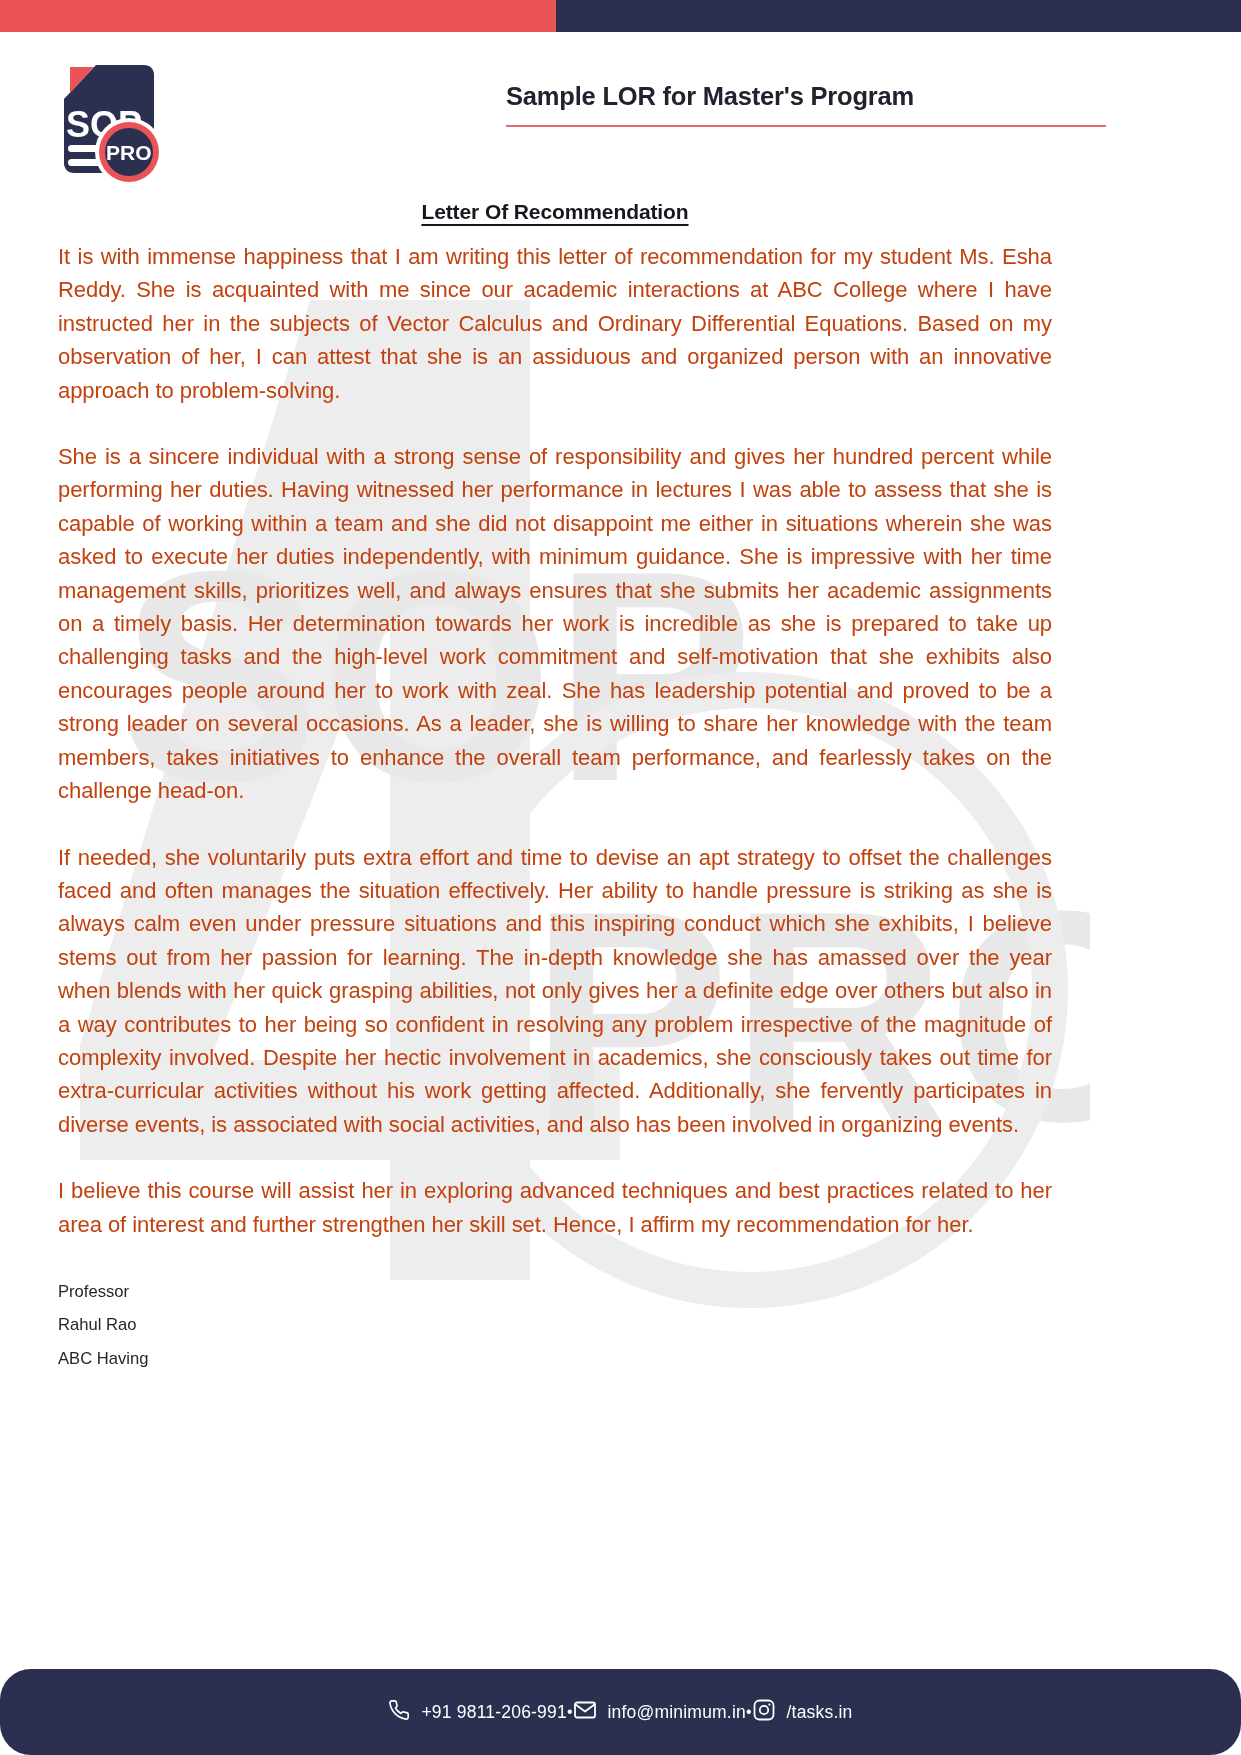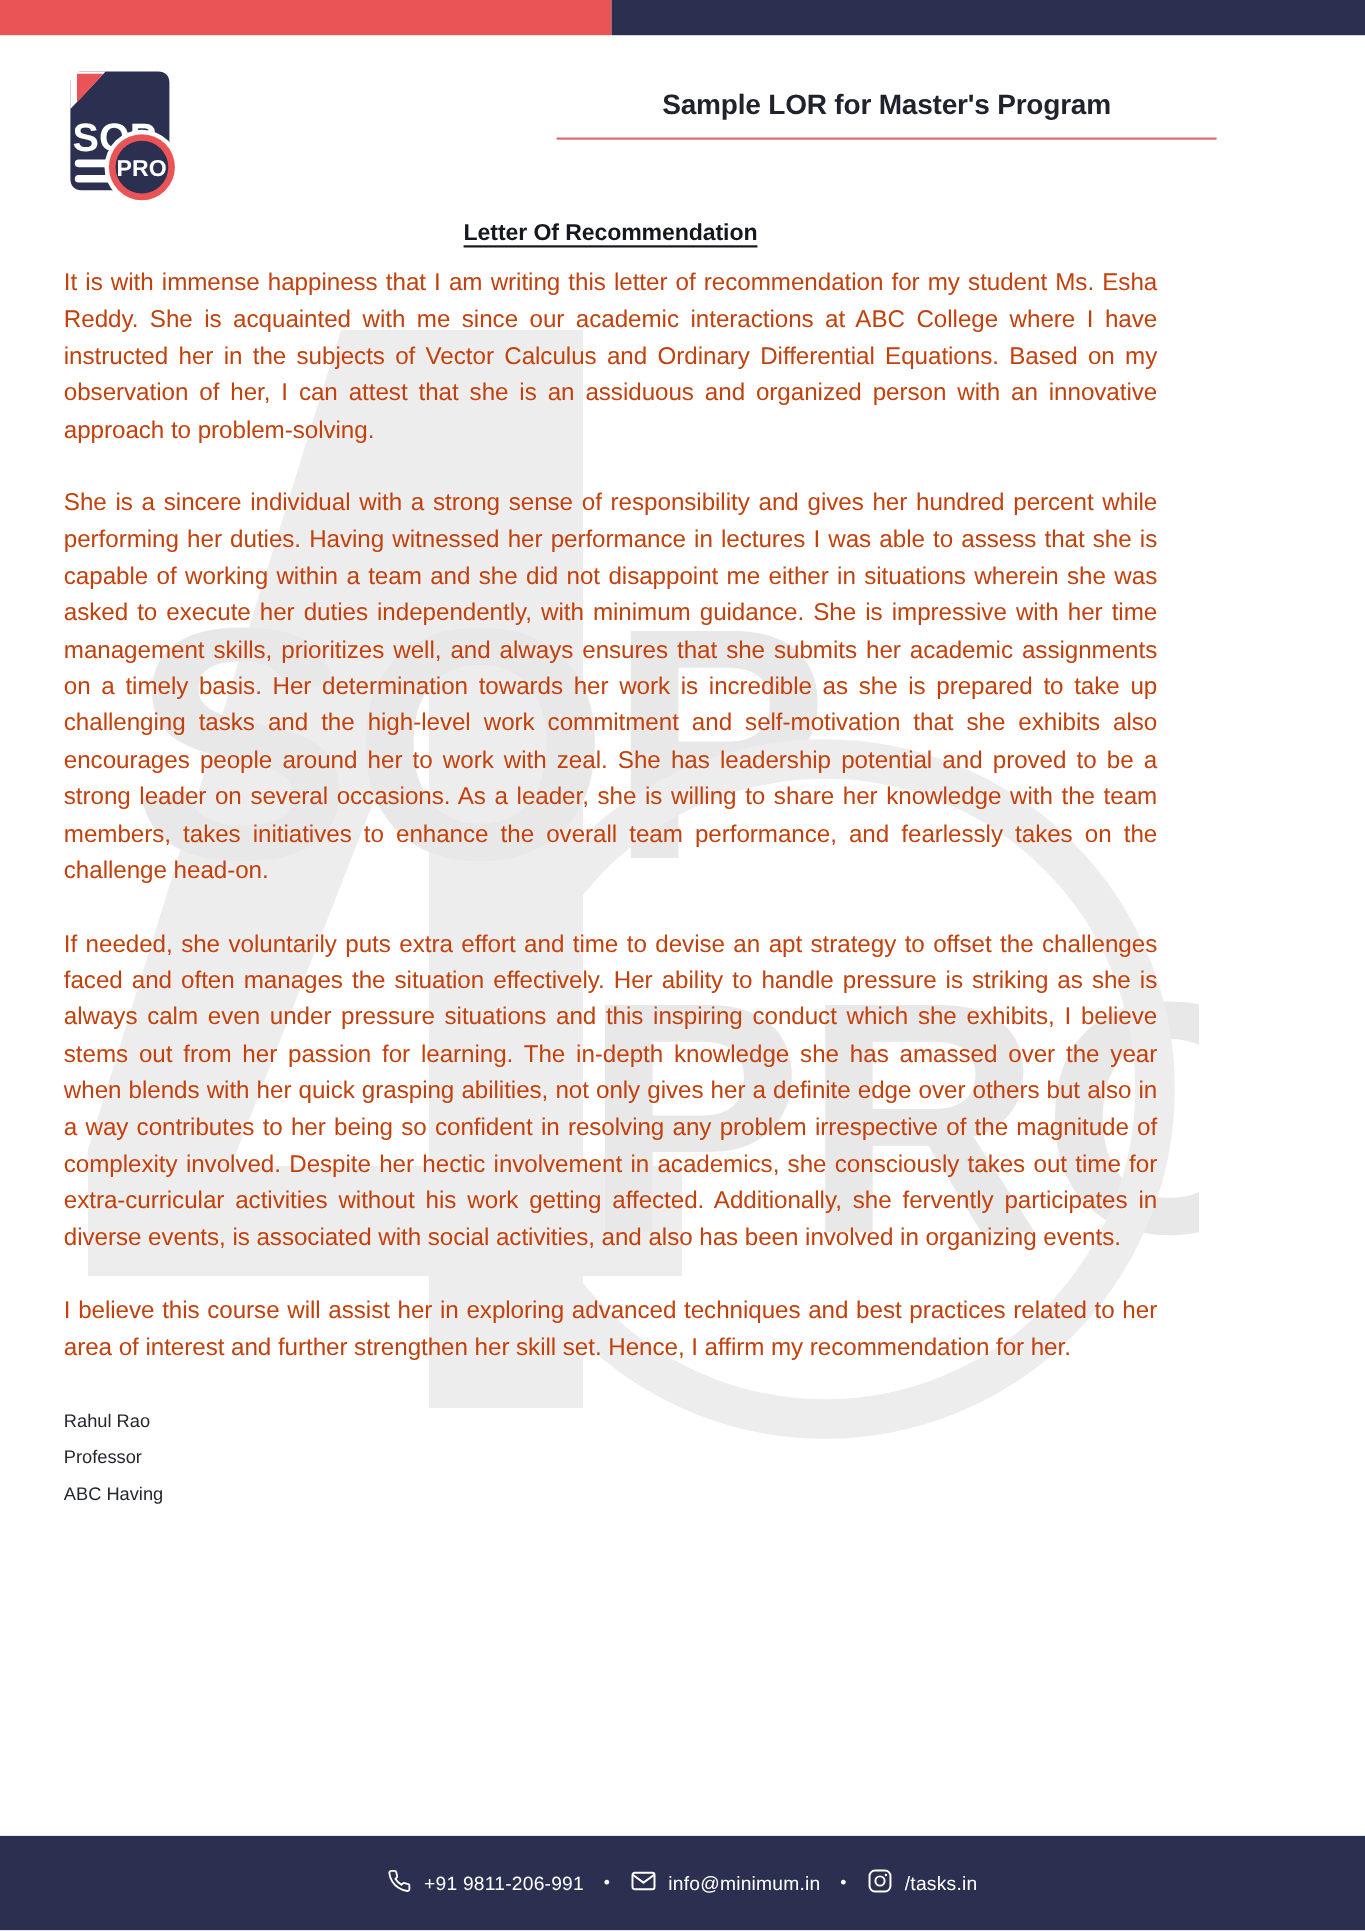--- a/index.html
+++ b/index.html
@@ -40,21 +40,21 @@
     position: absolute;
     left: 506px; top: 82px;
     width: 600px;
     z-index: 3;
   }
   .header-title {
     font-size: 25.5px;
     font-weight: bold;
     color: #20232e;
     letter-spacing: -0.2px;
-    text-align: center;
+    text-align: left;
     white-space: nowrap;
   }
   .header-rule {
     margin-top: 14px;
     width: 100%;
     height: 1.6px;
     background: #e2696c;
   }
 
   
@@ -94,22 +94,22 @@
 
   
   .footer {
     position: absolute;
     left: 0; bottom: 0;
     width: 1241px; height: 86px;
     background: #2b3050;
     display: flex;
     align-items: center;
     justify-content: center;
-    gap: 18px;
     z-index: 4;
+    border-radius: 31px;
   }
   .footer-item { display: flex; align-items: center; gap: 11px; }
   .footer-text {
     color: #ffffff;
     font-size: 17.5px;
     letter-spacing: 0.2px;
   }
   .footer-dot { color: #ffffff; font-size: 16px; line-height: 1; }
   .f-icon { display: block; }
 </style>
@@ -158,22 +158,22 @@
 
   <div class="doc">
     <div class="doc-title">Letter Of Recommendation</div>
 
     <p class="body-para">It is with immense happiness that I am writing this letter of recommendation for my student Ms. Esha Reddy. She is acquainted with me since our academic interactions at ABC College where I have instructed her in the subjects of Vector Calculus and Ordinary Differential Equations. Based on my observation of her, I can attest that she is an assiduous and organized person with an innovative approach to problem-solving.</p>
     <p class="body-para">She is a sincere individual with a strong sense of responsibility and gives her hundred percent while performing her duties. Having witnessed her performance in lectures I was able to assess that she is capable of working within a team and she did not disappoint me either in situations wherein she was asked to execute her duties independently, with minimum guidance. She is impressive with her time management skills, prioritizes well, and always ensures that she submits her academic assignments on a timely basis. Her determination towards her work is incredible as she is prepared to take up challenging tasks and the high-level work commitment and self-motivation that she exhibits also encourages people around her to work with zeal. She has leadership potential and proved to be a strong leader on several occasions. As a leader, she is willing to share her knowledge with the team members, takes initiatives to enhance the overall team performance, and fearlessly takes on the challenge head-on.</p>
     <p class="body-para">If needed, she voluntarily puts extra effort and time to devise an apt strategy to offset the challenges faced and often manages the situation effectively. Her ability to handle pressure is striking as she is always calm even under pressure situations and this inspiring conduct which she exhibits, I believe stems out from her passion for learning. The in-depth knowledge she has amassed over the year when blends with her quick grasping abilities, not only gives her a definite edge over others but also in a way contributes to her being so confident in resolving any problem irrespective of the magnitude of complexity involved. Despite her hectic involvement in academics, she consciously takes out time for extra-curricular activities without his work getting affected. Additionally, she fervently participates in diverse events, is associated with social activities, and also has been involved in organizing events.</p>
     <p class="body-para">I believe this course will assist her in exploring advanced techniques and best practices related to her area of interest and further strengthen her skill set. Hence, I affirm my recommendation for her.</p>
 
     <div class="signature">
+      <div>Professor</div>
       <div>Rahul Rao</div>
-      <div>Professor</div>
       <div>ABC Having</div>
     </div>
   </div>
 
   <div class="footer">
 
     <div class="footer-item">
       <span class="f-icon">
         <svg width="22" height="22" viewBox="0 0 24 24" fill="none" stroke="#ffffff" stroke-width="1.8" stroke-linecap="round" stroke-linejoin="round">
           <path d="M22 16.9v3a2 2 0 0 1-2.2 2 19.8 19.8 0 0 1-8.6-3.1 19.5 19.5 0 0 1-6-6A19.8 19.8 0 0 1 2.1 4.2 2 2 0 0 1 4.1 2h3a2 2 0 0 1 2 1.7c.1 1 .3 1.9.7 2.8a2 2 0 0 1-.5 2.1L8.1 9.8a16 16 0 0 0 6 6l1.2-1.2a2 2 0 0 1 2.1-.5c.9.4 1.8.6 2.8.7a2 2 0 0 1 1.8 2.1z"></path>

